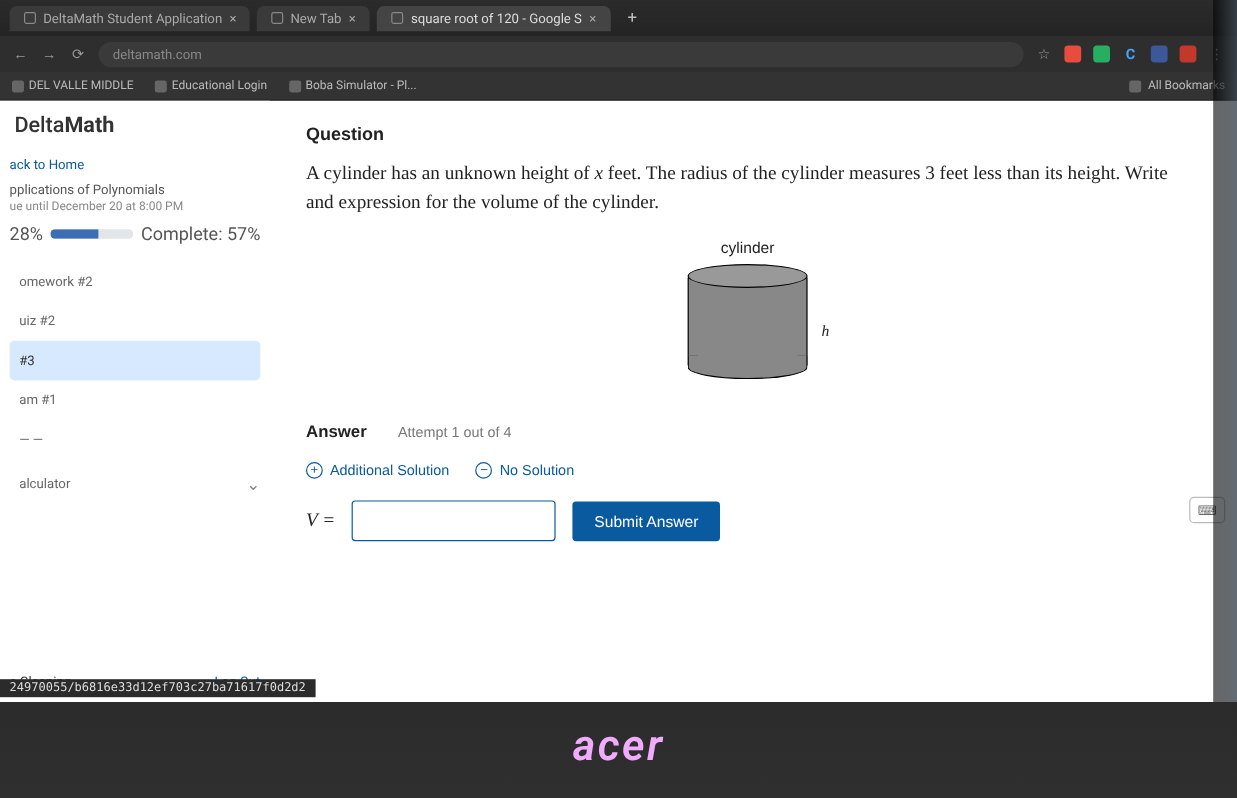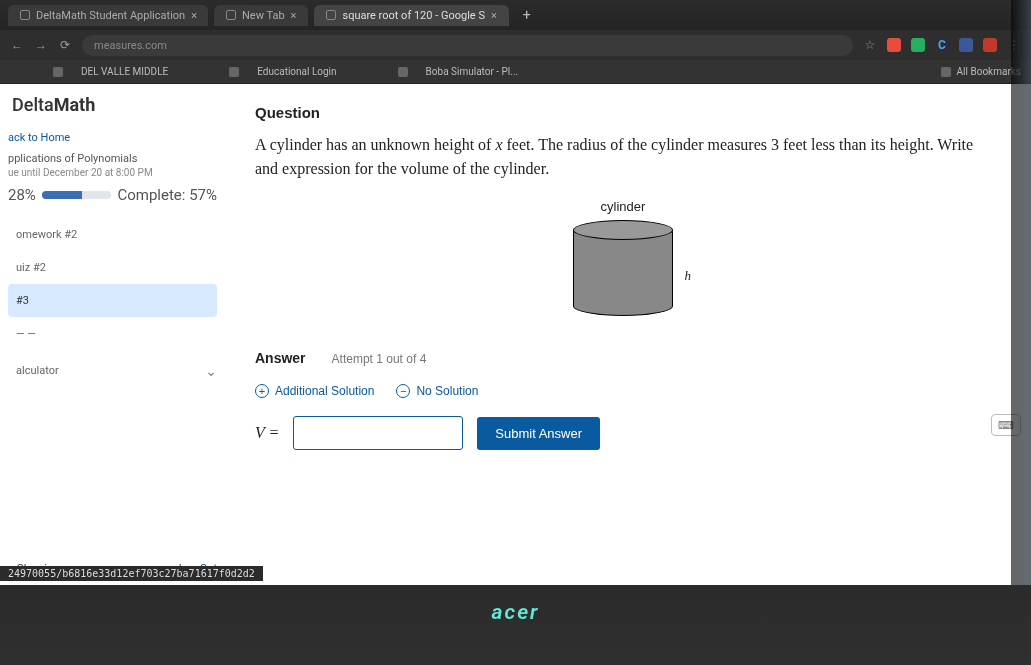--- a/index.html
+++ b/index.html
@@ -65,21 +65,21 @@
   .addr-right { display:flex; gap:10px; align-items:center; }
   .ext-ico { width:14px; height:14px; border-radius:3px; }
   
   .bookmarks {
     display:flex; align-items:center;
     height:24px; background:#333;
     padding:0 10px; gap:18px;
     color:#bbb; font-size:10px;
     border-bottom:1px solid #222;
   }
-  .bm { display:flex; align-items:center; gap:18px; cursor:pointer;margin-left:43px; }
+  .bm { display:flex; align-items:center; gap:4px; cursor:pointer; }
   .bm-ico { width:10px;height:10px;background:#666;border-radius:2px; }
   .bm-right { margin-left:auto; display:flex; align-items:center; gap:6px;}
   
   .page {
     display:flex;
     height: calc(585px - 30px - 30px - 24px);
     background:#fff;
   }
   .sidebar {
     width:225px; flex-shrink:0;
@@ -158,21 +158,21 @@
     padding:9px 18px; font-size:13px; border-radius:3px; cursor:pointer;
   }
   .statusbar {
     position:absolute; left:0; bottom:0;
     background:#2b2b2b; color:#ddd; font-size:10px;
     padding:2px 8px; font-family:monospace;
   }
   
   .brand {
     position:absolute; left:0; right:0; top:600px; text-align:center;
-    color:#5eead4; font-size:21px; font-style:italic; font-weight:600; letter-spacing:2px;
+    color:#f0abfc; font-size:36px; font-style:italic; font-weight:600; letter-spacing:2px;
   }
   
   .room { position:absolute; right:0; top:0; width:20px; height:585px;
     background:linear-gradient(90deg,rgba(0,0,0,.6),rgba(60,70,80,.8)); }
 </style>
 </head>
 <body>
 
 <div class="bezel"></div>
 <div class="screen">
@@ -193,21 +193,21 @@
       <span>square root of 120 - Google S</span>
       <span class="tab-close">×</span>
     </div>
     <span class="tab-plus">+</span>
   </div>
 
   <div class="addr">
     <span class="nav-ico">←</span>
     <span class="nav-ico">→</span>
     <span class="nav-ico">⟳</span>
-    <div class="url">measures.com</div>
+    <div class="url">deltamath.com</div>
     <div class="addr-right">
       <span class="nav-ico">☆</span>
       <span class="ext-ico" style="background:#e74c3c"></span>
       <span class="ext-ico" style="background:#27ae60"></span>
       <span class="nav-ico" style="color:#4aa3ff;font-weight:bold">C</span>
       <span class="ext-ico" style="background:#3b5998"></span>
       <span class="ext-ico" style="background:#c0392b"></span>
       <span class="nav-ico">⋮</span>
     </div>
   </div>
@@ -240,20 +240,21 @@
       <div class="progress-row">
         <span class="pct">28%</span>
         <div class="progress">
             <div class="progress-fill" style="width:57%"></div>
           </div>
         <span class="pct">Complete: 57%</span>
       </div>
       <div class="sb-item">omework #2</div>
       <div class="sb-item">uiz #2</div>
       <div class="sb-item sel">#3</div>
+      <div class="sb-item">am #1</div>
       <div class="sb-item">— —</div>
       <div style="display:flex;align-items:center;justify-content:space-between;margin-top:8px">
         <span class="sb-item" style="padding:6px 8px">alculator</span>
         <span class="sb-chev">⌄</span>
       </div>
       <div class="sb-footer">
         <span>e Cleaning</span>
         <span class="logout">Log Out</span>
       </div>
     </div>

